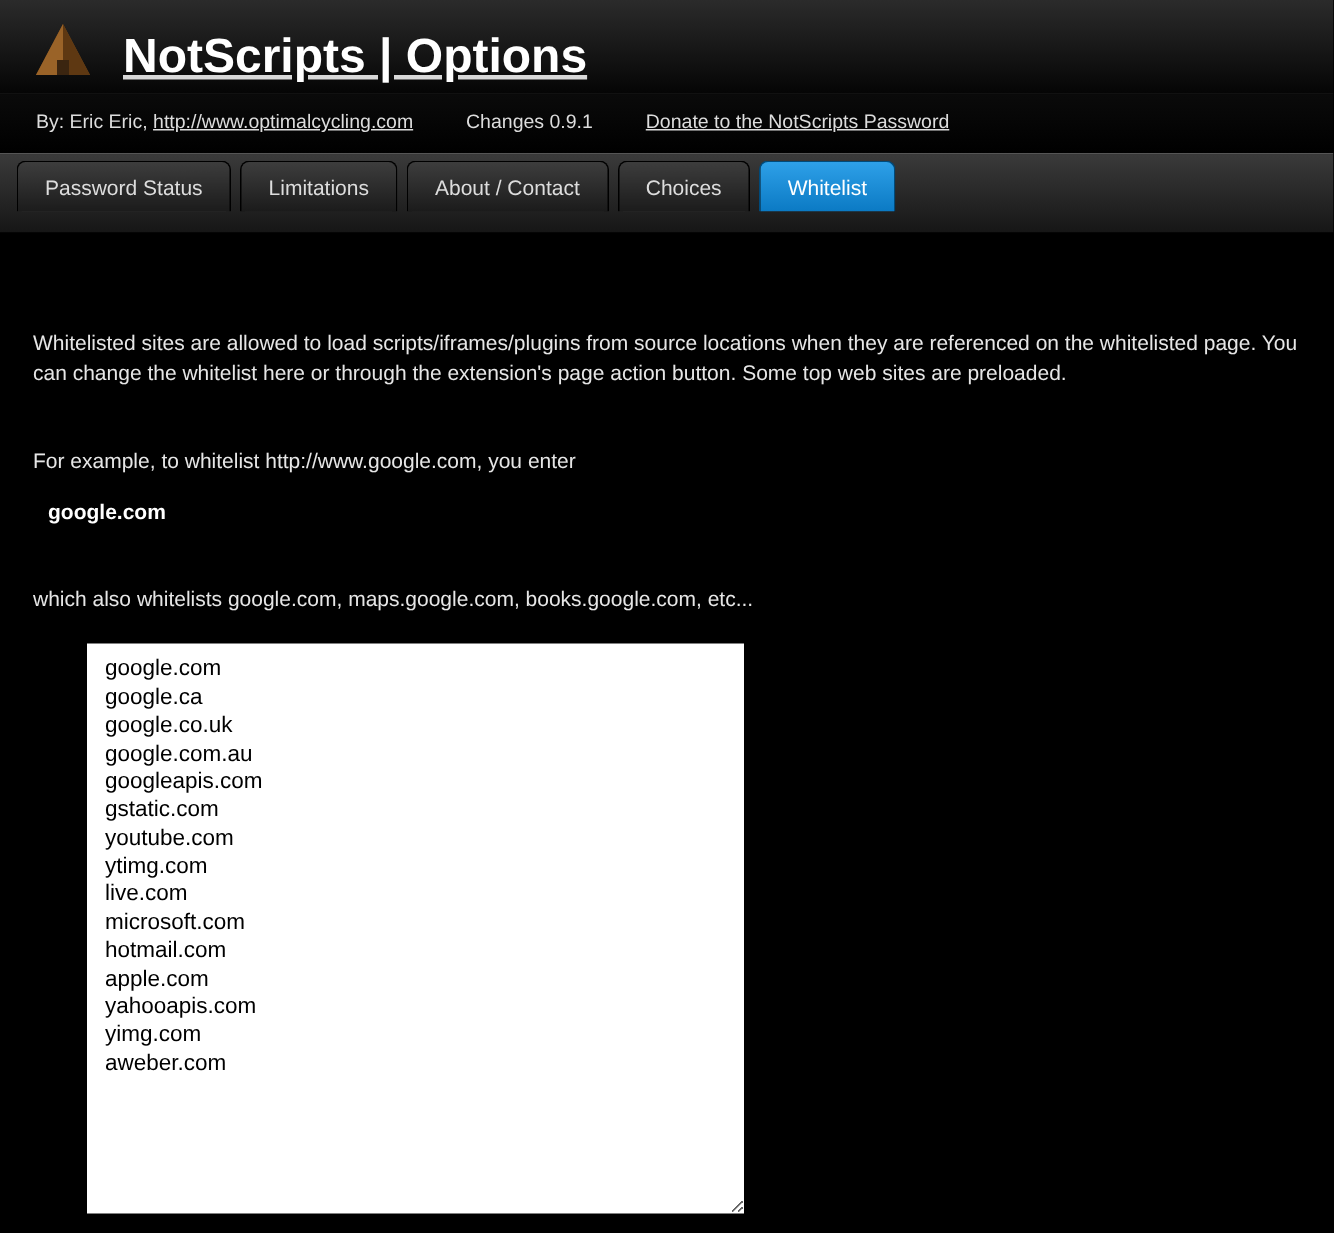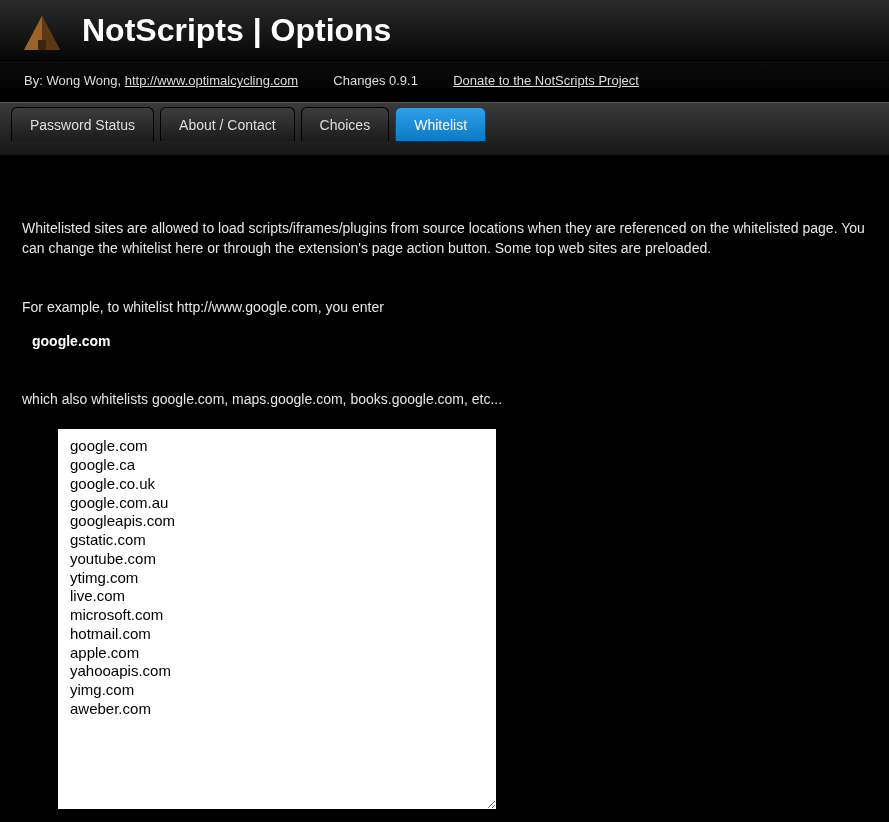--- a/index.html
+++ b/index.html
@@ -9,22 +9,23 @@
     font-family: Verdana, Arial, sans-serif;
     font-size: 13px;
     width: 889px;
     height: 822px;
     overflow: hidden;
   }
   .header {
     background: linear-gradient(to bottom, #2b2b2b 0%, #050505 100%);
     padding: 12px 20px 6px 20px;
     display: flex;
-    align-items: flex-start;
+    align-items: flex-end;
     border-bottom: 1px solid #111;
+    text-decoration: underline;
   }
   .pyramid {
     width: 44px;
     height: 44px;
     margin-right: 18px;
     display: inline-block;
   }
   .title {
     font-size: 32px;
     font-weight: bold;
@@ -117,29 +118,30 @@
       <polygon points="22,4 40,38 4,38" fill="#7a4b1a"></polygon>
       <polygon points="22,4 40,38 22,38" fill="#5e3812"></polygon>
       <polygon points="22,4 4,38 22,38" fill="#9a6328"></polygon>
       <rect x="18" y="28" width="8" height="10" fill="#3b2510"></rect>
     </svg>
   </span>
   <span class="title">NotScripts | Options</span>
 </div>
 
 <div class="subheader">
-  <span>By: </span><span>Wong Wong</span>, <a href="#">http://www.optimalcycling.com</a>
+  <span>By: </span><span>Eric Eric</span>, <a href="#">http://www.optimalcycling.com</a>
   <span class="sub-spacer"></span>
   <span>Changes 0.9.1</span>
   <span class="sub-spacer"></span>
-  <a href="#">Donate to the NotScripts Project</a>
+  <a href="#">Donate to the NotScripts Password</a>
 </div>
 
 <div class="tabbar" id="tabbar">
     <div class="tab">Password Status</div>
+    <div class="tab">Limitations</div>
     <div class="tab">About / Contact</div>
     <div class="tab">Choices</div>
     <div class="tab active">Whitelist</div>
   </div>
 
 <div class="content">
   <p>Whitelisted sites are allowed to load scripts/iframes/plugins from source locations when they are referenced on the whitelisted page. You can change the whitelist here or through the extension's page action button. Some top web sites are preloaded.</p>
   <p>For example, to whitelist http://www.google.com, you enter</p>
   <div class="example">google.com</div>
   <p>which also whitelists google.com, maps.google.com, books.google.com, etc...</p>

